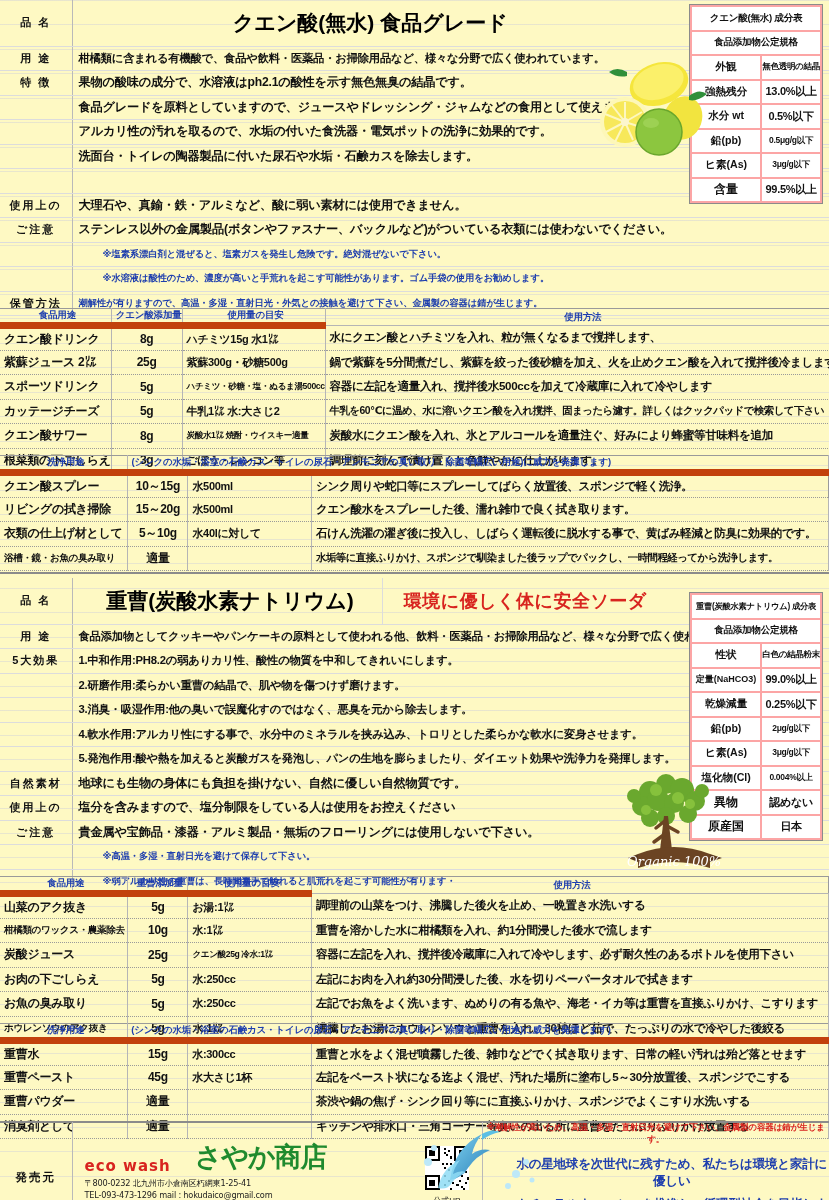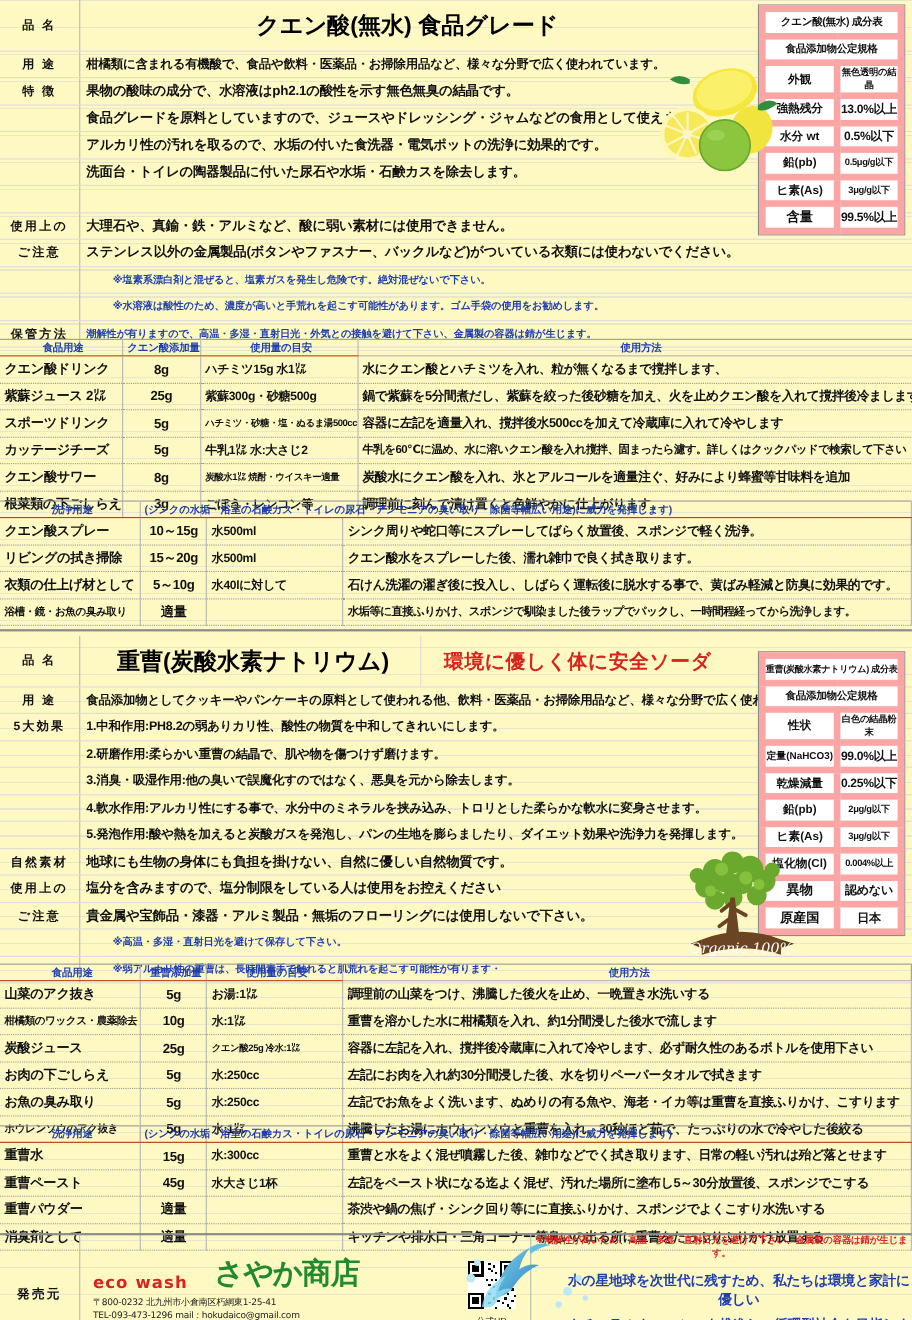--- a/index.html
+++ b/index.html
@@ -77,21 +77,21 @@
   
   .spec {
     position: absolute;
     right: 6px;
     width: 134px;
     border: 1px solid #8b8b8b;
     background: #fff;
   }
   .spec table { width: 100%; }
   .spec td {
-    border: 6px solid #fca5a5;
+    border: 2px solid #fca5a5;
     text-align: center;
     height: 24.5px;
     font-size: 10.2px;
     font-weight: bold;
     color: #111;
   }
   .spec td.head { font-size: 9.6px; letter-spacing: -0.3px; }
   .spec td.k { width: 54%; font-size: 10.6px; }
   .spec td.v { width: 46%; font-size: 8.5px; letter-spacing: -0.3px; }
   .spec td.v.big { font-size: 11px; }
@@ -108,21 +108,21 @@
     color: #111;
     padding-left: 4px;
     white-space: nowrap;
     letter-spacing: -0.3px;
   }
   .utable td.c { text-align: center; padding-left: 0; }
   .utable tr.hdr td {
     font-size: 9.5px;
     color: #1f3fae;
     text-align: center;
-    border-bottom: 1px solid #c2410c;
+    border-bottom: 7px solid #c2410c;
     font-weight: bold;
     letter-spacing: -0.2px;
     height: 15px;
   }
   .utable tr.hdr td.left-note {
     text-align: left; padding-left: 3px;
   }
   .utable tr.hdr td.nb { border-bottom: 1px solid #b5b5b5; }
   .col-use   { width: 128px; }
   .col-amt   { width: 60px;  }

